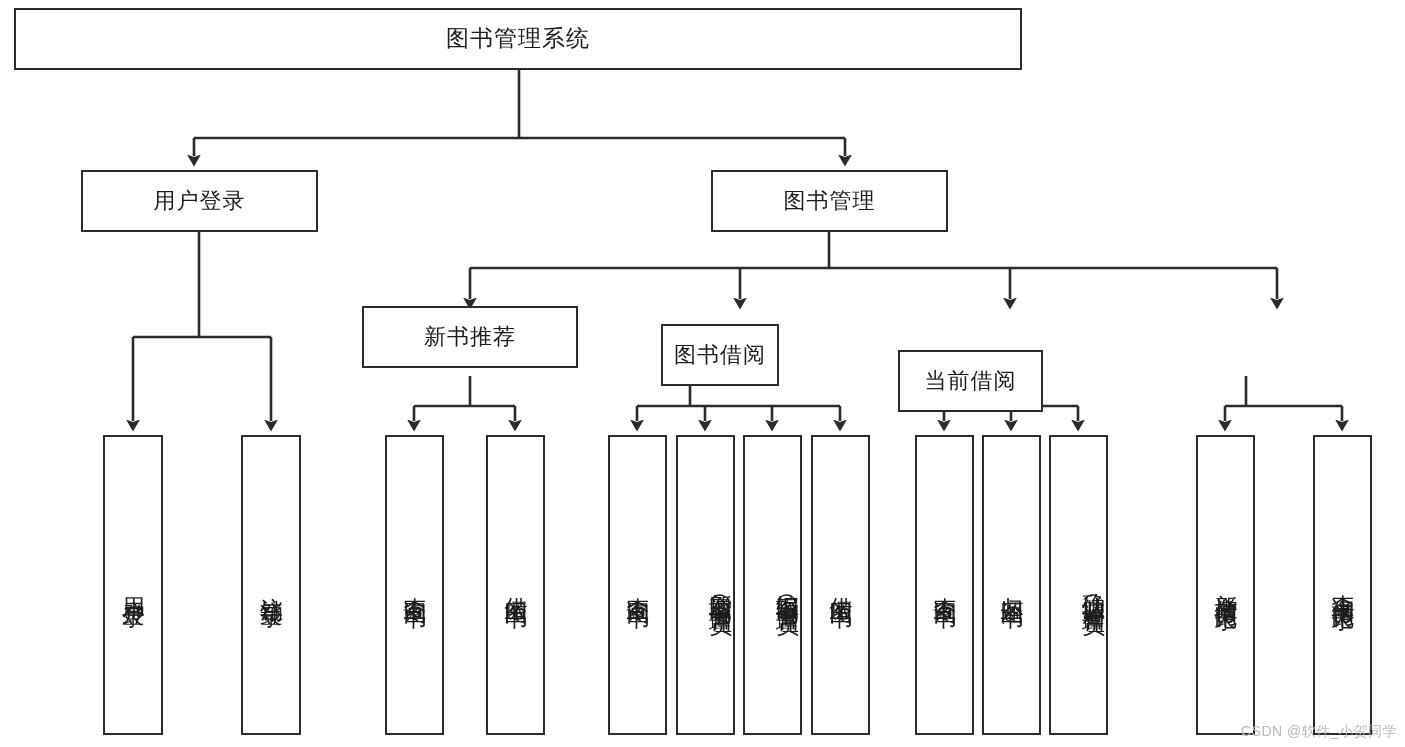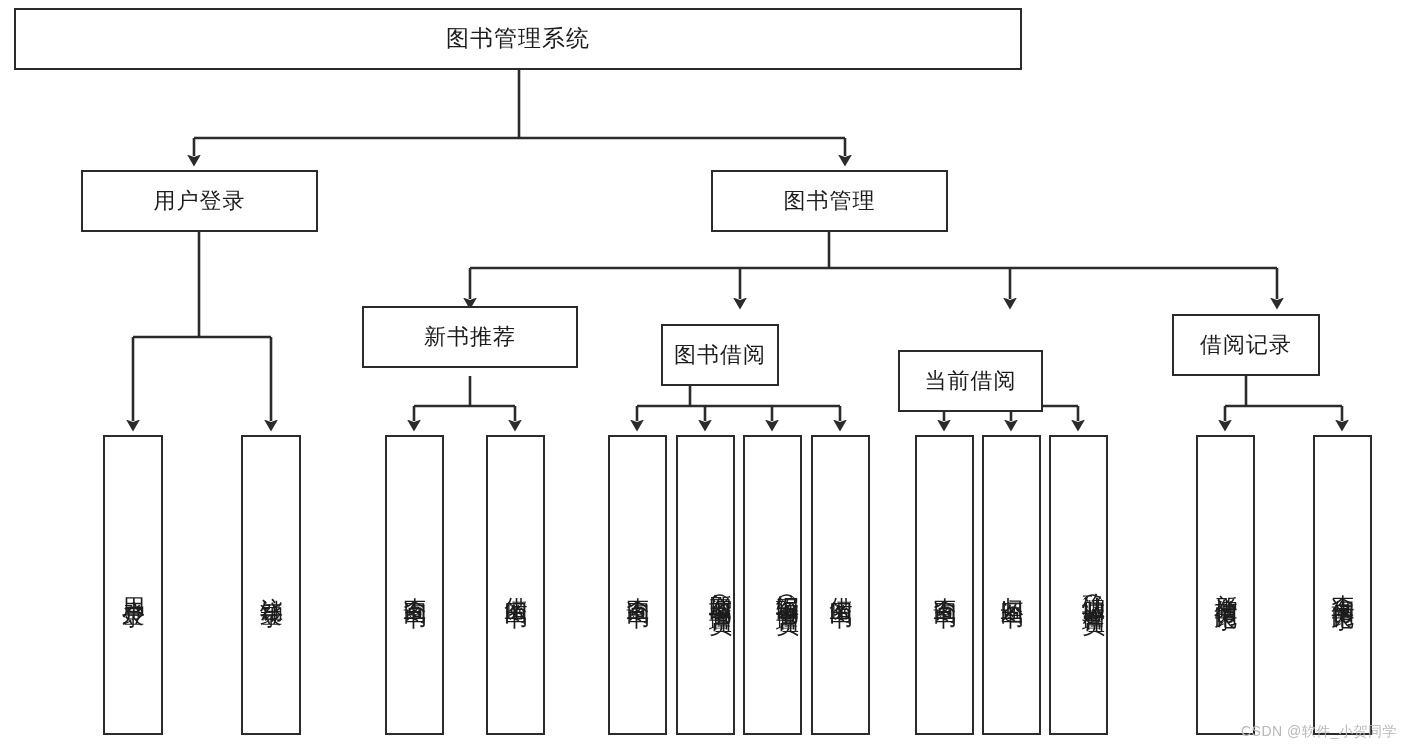--- a/index.html
+++ b/index.html
@@ -132,23 +132,20 @@
   </div>
 
   <div class="node h" style="left:621px; top:324px; width:118px; height:62px;margin-left:40px;">
     <span>图书借阅</span>
   </div>
 
   <div class="node h" style="left:898px; top:314px; width:145px; height:62px;margin-top:36px;">
     <span>当前借阅</span>
   </div>
 
-  <div class="node h" style="left:1172px; top:314px; width:148px; height:62px;">
-    <span>借阅记录</span>
-  </div>
 
   <div class="node v mid" style="left:103px; top:435px; width:60px; height:300px;">
     <span>用户登录</span>
   </div>
 
   <div class="node v mid" style="left:241px; top:435px; width:60px; height:300px;">
     <span>注销登录</span>
   </div>
 
   <div class="node v mid" style="left:385px; top:435px; width:59px; height:300px;">

